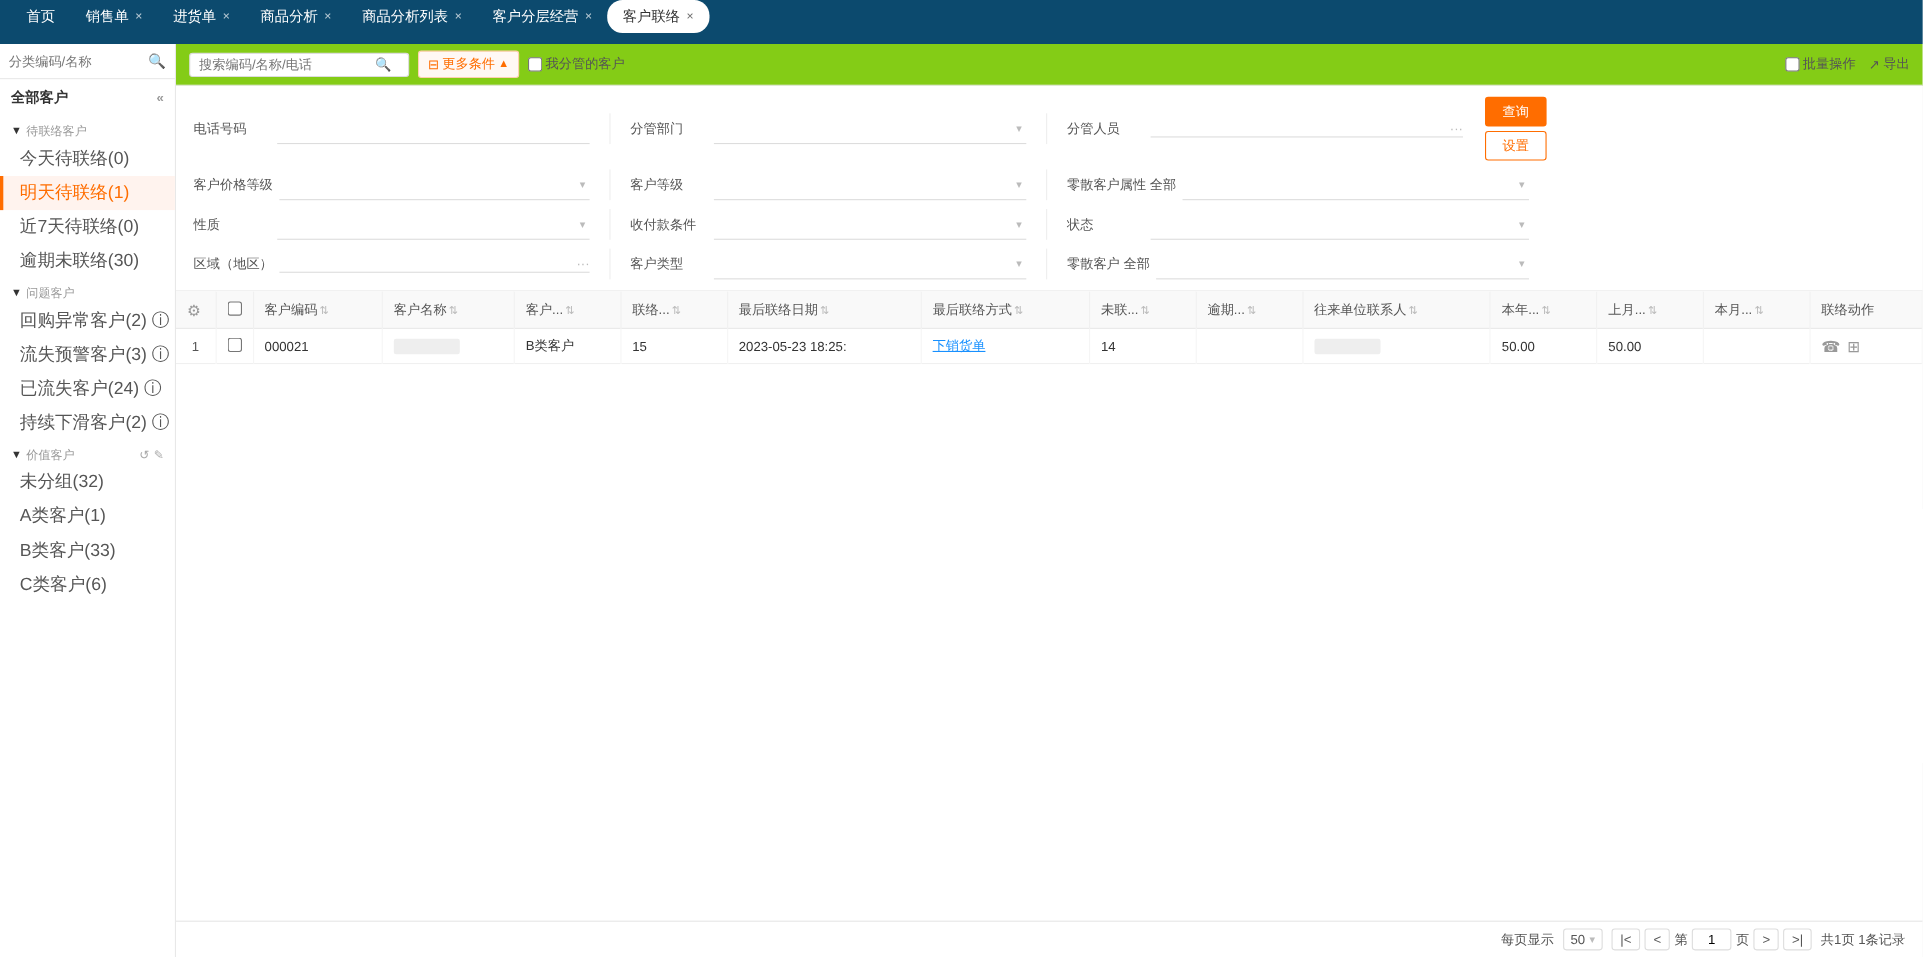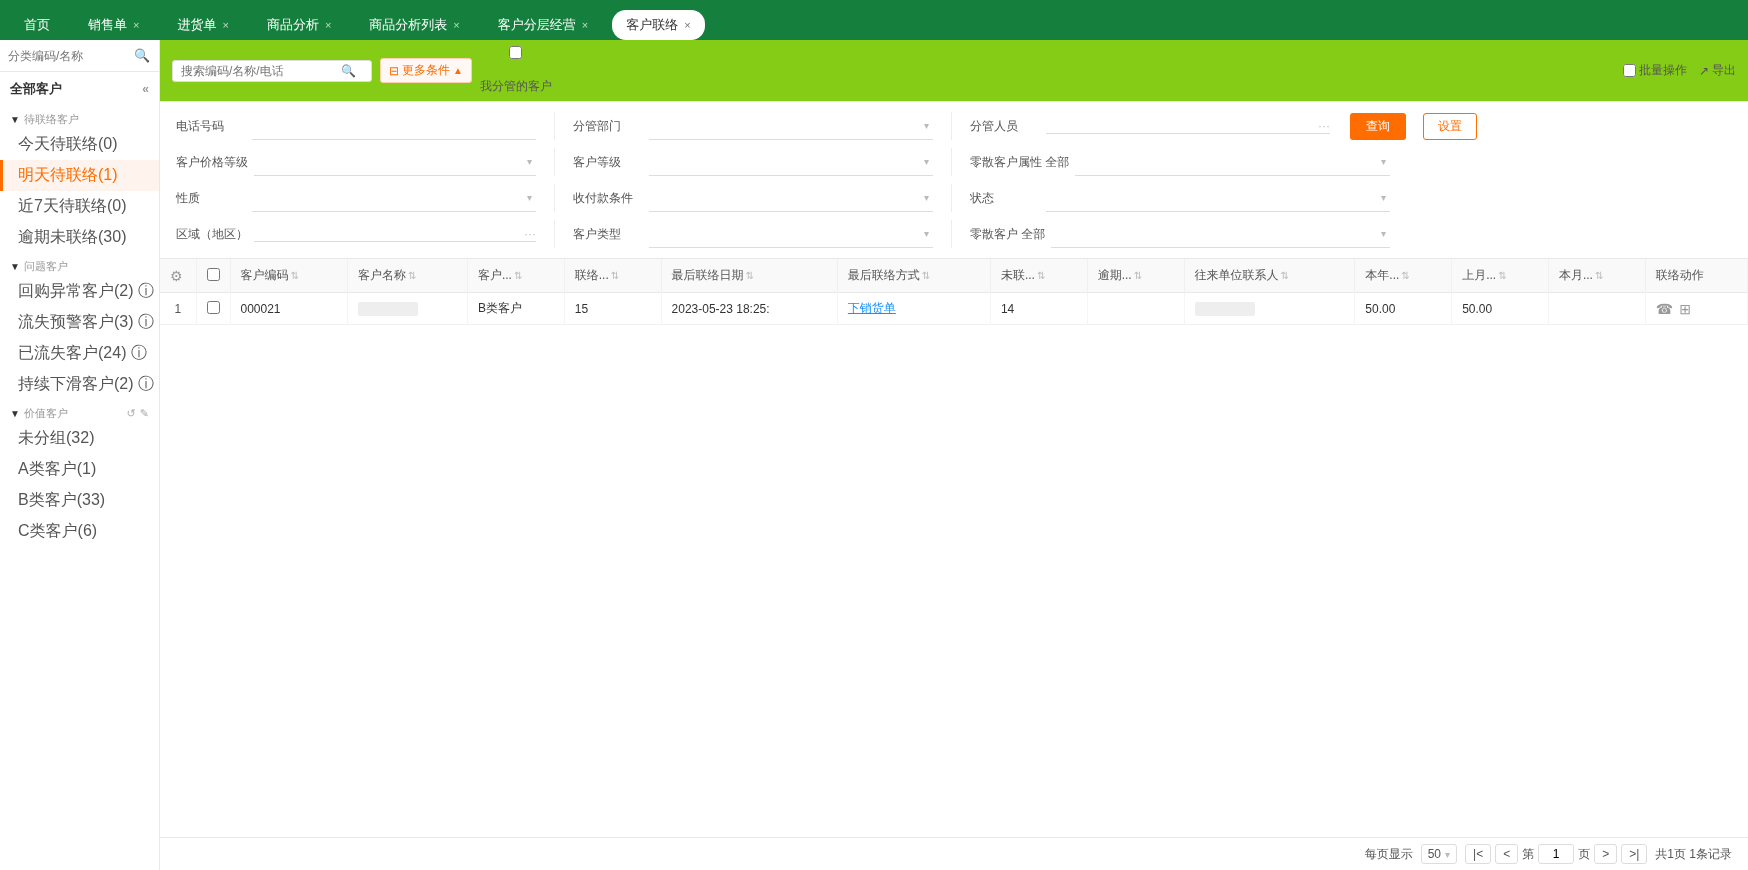--- a/index.html
+++ b/index.html
@@ -1,25 +1,25 @@
 <!DOCTYPE html>
 <html><head>
   <meta charset="utf-8">
   <style>
     * { margin: 0; padding: 0; box-sizing: border-box; }
     body { font-family: "Microsoft YaHei", Arial, sans-serif; font-size: 12px; background: #f5f5f5; color: #333; width: 1748px; min-height: 870px; overflow-x: auto; }
 
     
     .top-nav {
-      background: #15803d;
+      background: #0c4a6e;
       height: 40px;
       display: flex;
-      align-items: flex-end;
+      align-items: flex-start;
       padding: 0 10px;
-      gap: 10px;
+      gap: 0;
     }
     .nav-item {
       color: #fff;
       padding: 6px 14px;
       cursor: pointer;
       font-size: 13px;
       border-radius: 3px 3px 0 0;
       white-space: nowrap;
       display: flex;
       align-items: center;
@@ -147,25 +147,24 @@
       padding: 3px 8px;
       border: 1px solid #ffd0b0;
       border-radius: 3px;
       background: #fff8f4;
     }
     .filter-btn .f-icon { font-size: 12px; }
 
     .my-customers-check {
       display: flex;
       align-items: center;
-      gap: 19px;
+      gap: 3px;
       font-size: 12px;
       color: #555;
       cursor: pointer;
-      flex-direction: column;
     }
     .my-customers-check input[type="checkbox"] { cursor: pointer; }
 
     .toolbar-right {
       margin-left: auto;
       display: flex;
       align-items: flex-end;
       gap: 12px;
     }
     .batch-op-btn {
@@ -223,22 +222,22 @@
       display: flex;
       align-items: center;
       justify-content: space-between;
       cursor: pointer;
       color: #999;
     }
     .filter-select .caret { color: #bbb; font-size: 10px; }
 
     .filter-actions {
       display: flex;
-      flex-direction: row;
-      gap: 17px;
+      flex-direction: column;
+      gap: 4px;
       margin-left: 8px;
     }
     .btn-query {
       background: #ff6d00;
       color: #fff;
       border: none;
       border-radius: 3px;
       padding: 5px 16px;
       cursor: pointer;
       font-size: 12px;

